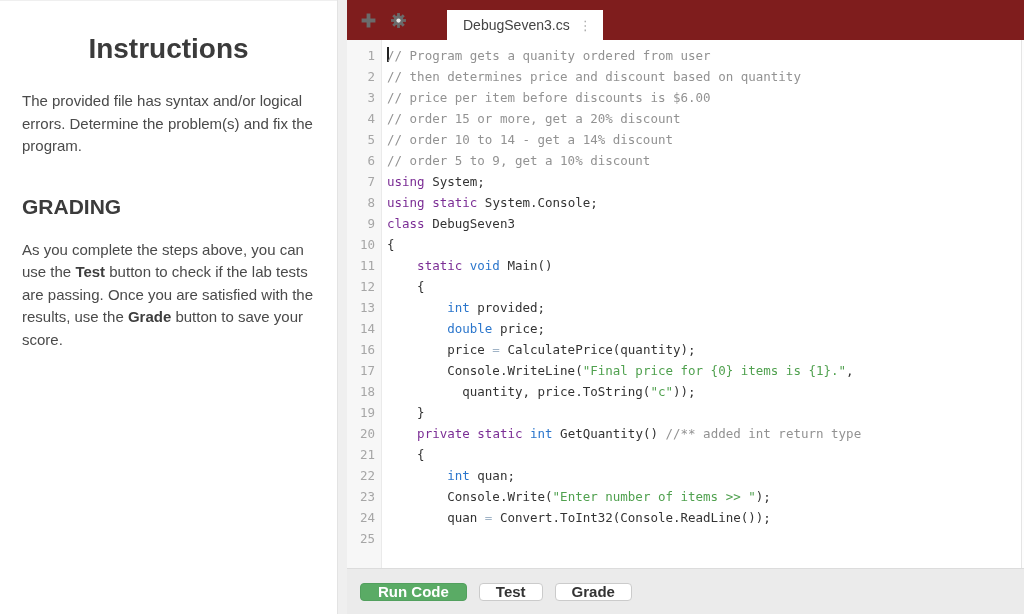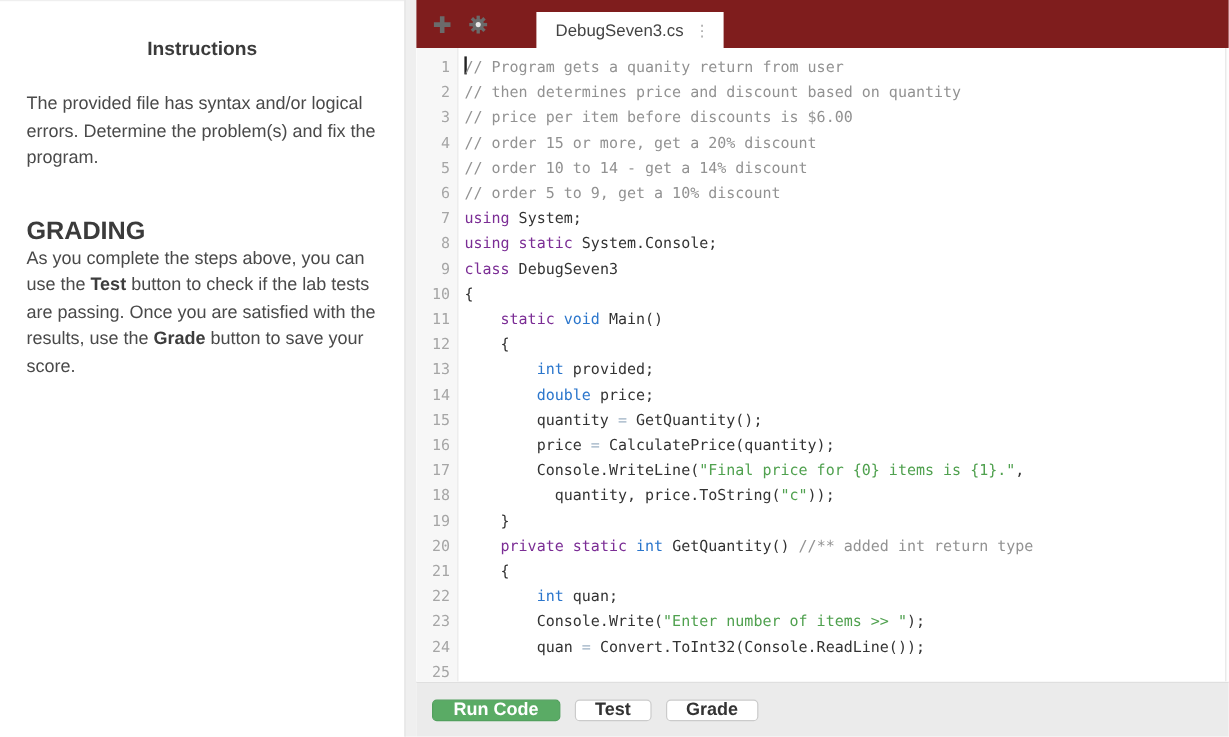--- a/index.html
+++ b/index.html
@@ -7,25 +7,25 @@
   body { font-family:"Liberation Sans", sans-serif; }
 
   .app { display:flex; width:1024px; height:614px; }
 
   
   .left-panel {
     width:337px; flex:none; background:#fff; height:100%;
     border-top:1px solid #efefef;
     padding:28px 22px 0 22px;
   }
-  .inst-title { font-size:16px; font-weight:700; color:#3b3b3b; text-align:center; margin-top:4px; }
+  .inst-title { font-size:28px; font-weight:700; color:#3b3b3b; text-align:center; margin-top:4px; }
   .inst-body  { font-size:15px; line-height:22.5px; color:#4a4a4a; }
   .inst-intro { margin-top:25px; }
   .grading-head { font-size:21px; font-weight:700; color:#3b3b3b; margin-top:37px; }
-  .inst-grading { margin-top:0; }
+  .inst-grading { margin-top:20px; }
   .inst-grading b { color:#3d3d3d; }
 
   
   .panel-divider { width:10px; flex:none; background:#efefef; border-left:1px solid #e3e3e3; }
 
   
   .editor-col { flex:1; display:flex; flex-direction:column; min-width:0; }
 
   .tab-bar { height:40px; flex:none; background:#7f1d1d; display:flex; align-items:center; padding-left:13px; }
   .icon-btn { width:17px; height:17px; margin-right:13px; cursor:pointer; flex:none; }
@@ -96,21 +96,21 @@
         <span class="tab-menu">⋮</span>
       </div>
     </div>
 
     <div class="code-wrap">
       <div class="gutter-bg"></div>
       <div class="scroll-track"></div>
       <div class="code-lines">
           <div class="code-line">
             <span class="ln">1</span>
-            <span class="lc"><span class="cursor"></span><span style="color: rgb(146, 146, 146);">// Program gets a quanity return from user</span></span>
+            <span class="lc"><span class="cursor"></span><span style="color: rgb(146, 146, 146);">// Program gets a quanity ordered from user</span></span>
           </div>
           <div class="code-line">
             <span class="ln">2</span>
             <span class="lc"><span style="color: rgb(146, 146, 146);">// then determines price and discount based on quantity</span></span>
           </div>
           <div class="code-line">
             <span class="ln">3</span>
             <span class="lc"><span style="color: rgb(146, 146, 146);">// price per item before discounts is $6.00</span></span>
           </div>
           <div class="code-line">
@@ -149,24 +149,20 @@
             <span class="ln">12</span>
             <span class="lc"><span style="color: rgb(51, 51, 51);">    {</span></span>
           </div>
           <div class="code-line">
             <span class="ln">13</span>
             <span class="lc"><span style="color: rgb(51, 51, 51);">        </span><span style="color: rgb(43, 118, 204);">int</span><span style="color: rgb(51, 51, 51);"> provided;</span></span>
           </div>
           <div class="code-line">
             <span class="ln">14</span>
             <span class="lc"><span style="color: rgb(51, 51, 51);">        </span><span style="color: rgb(43, 118, 204);">double</span><span style="color: rgb(51, 51, 51);"> price;</span></span>
-          </div>
-          <div class="code-line">
-            <span class="ln">15</span>
-            <span class="lc"><span style="color: rgb(51, 51, 51);">        quantity </span><span style="color: rgb(160, 179, 198);">=</span><span style="color: rgb(51, 51, 51);"> GetQuantity();</span></span>
           </div>
           <div class="code-line">
             <span class="ln">16</span>
             <span class="lc"><span style="color: rgb(51, 51, 51);">        price </span><span style="color: rgb(160, 179, 198);">=</span><span style="color: rgb(51, 51, 51);"> CalculatePrice(quantity);</span></span>
           </div>
           <div class="code-line">
             <span class="ln">17</span>
             <span class="lc"><span style="color: rgb(51, 51, 51);">        Console.WriteLine(</span><span style="color: rgb(80, 161, 79);">"Final price for {0} items is {1}."</span><span style="color: rgb(51, 51, 51);">,</span></span>
           </div>
           <div class="code-line">

